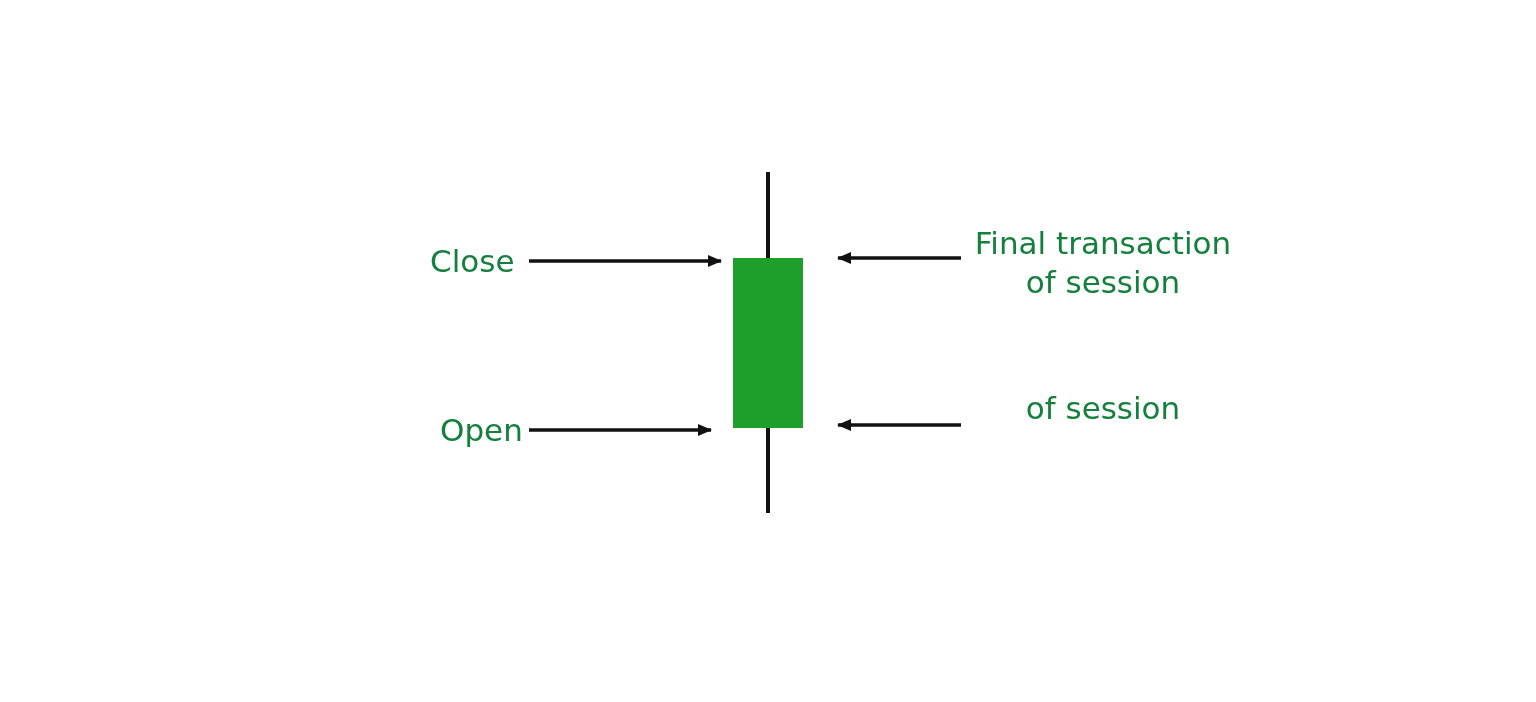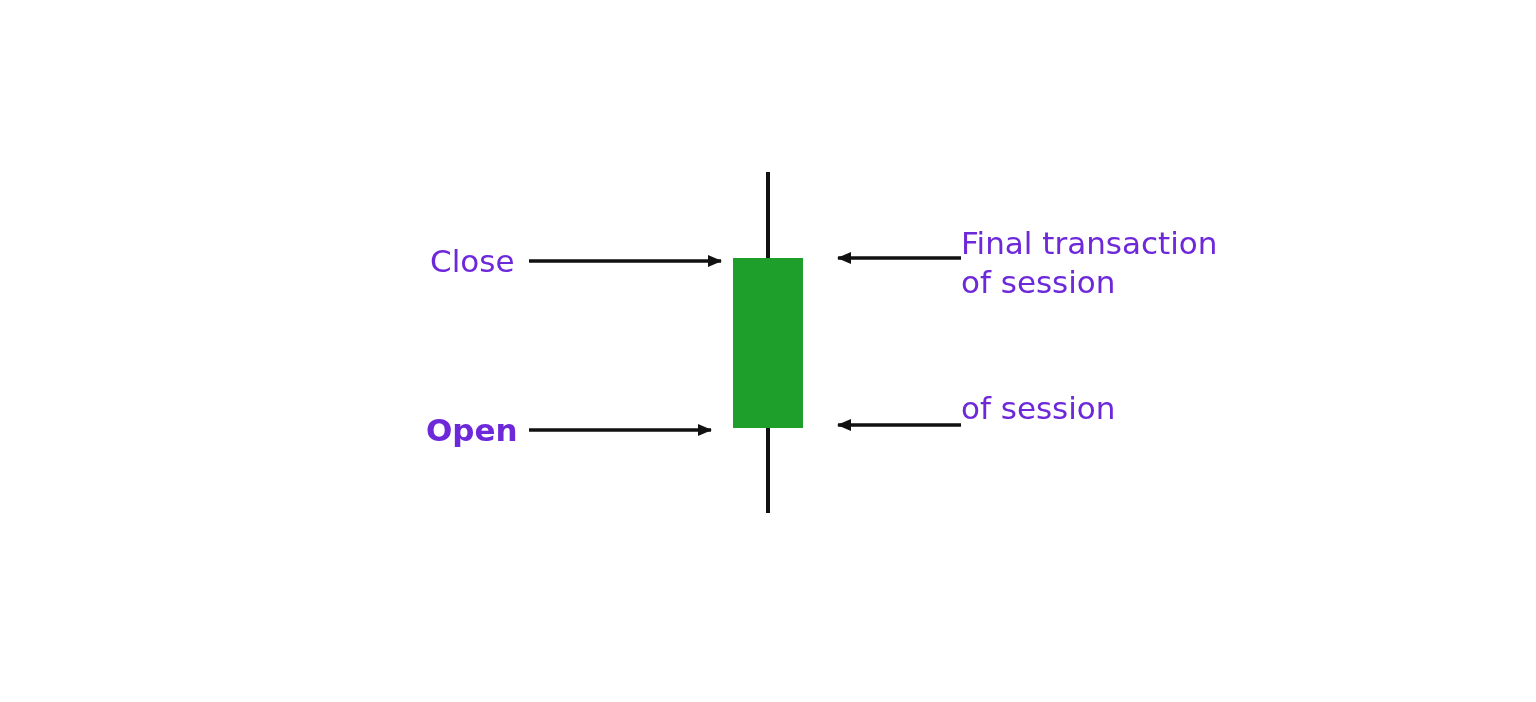--- a/index.html
+++ b/index.html
@@ -7,21 +7,21 @@
     padding: 0;
     background: #ffffff;
   }
   .canvas {
     position: relative;
     width: 1536px;
     height: 610px;
     background: #ffffff;
     overflow: hidden;
     font-family: "DejaVu Sans", "Liberation Sans", sans-serif;
-    color: #6d28d9;
+    color: #15803d;
   }
   .diagram-svg {
     position: absolute;
     left: 0;
     top: 0;
     width: 1536px;
     height: 702px;
   }
   .arrow-line {
     stroke: #111111;
@@ -34,21 +34,21 @@
   .label {
     position: absolute;
     font-size: 31px;
     line-height: 39px;
     white-space: nowrap;
   }
   .label-left {
     text-align: left;
   }
   .label-right {
-    text-align: left;
+    text-align: center;
   }
 </style>
 </head>
 <body>
 
 <div class="canvas">
 
   <svg class="diagram-svg" viewBox="0 0 1536 702" xmlns="http://www.w3.org/2000/svg">
     <defs>
       <marker id="arrowhead" markerUnits="userSpaceOnUse" markerWidth="15" markerHeight="13" refX="13" refY="6" orient="auto">
@@ -62,21 +62,21 @@
 
     <line class="arrow-line" x1="529" y1="261" x2="721" y2="261" marker-end="url(#arrowhead)"></line>
     <line class="arrow-line" x1="529" y1="430" x2="711" y2="430" marker-end="url(#arrowhead)"></line>
 
     <line class="arrow-line" x1="961" y1="258" x2="838" y2="258" marker-end="url(#arrowhead)"></line>
     <line class="arrow-line" x1="961" y1="425" x2="838" y2="425" marker-end="url(#arrowhead)"></line>
   </svg>
 
   <div class="label label-left" style="left:430px; top:242px;">Close</div>
 
-  <div class="label label-left" style="left:426px; top:411px;font-weight:bold;">Open</div>
+  <div class="label label-left" style="left:440px; top:411px;">Open</div>
 
   <div class="label label-right" style="left:961px; top:224px; width:284px;">
     <div>Final transaction</div>
     <div>of session</div>
   </div>
 
   <div class="label label-right" style="left:961px; top:389px; width:284px;">
     <div>of session</div>
   </div>
 

